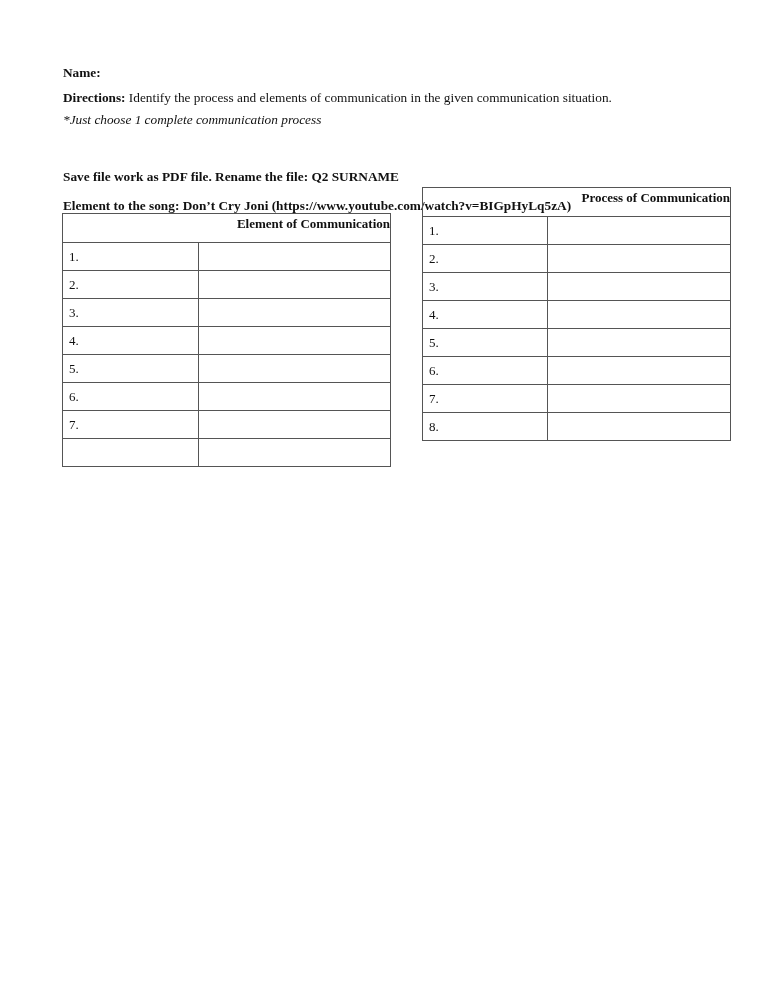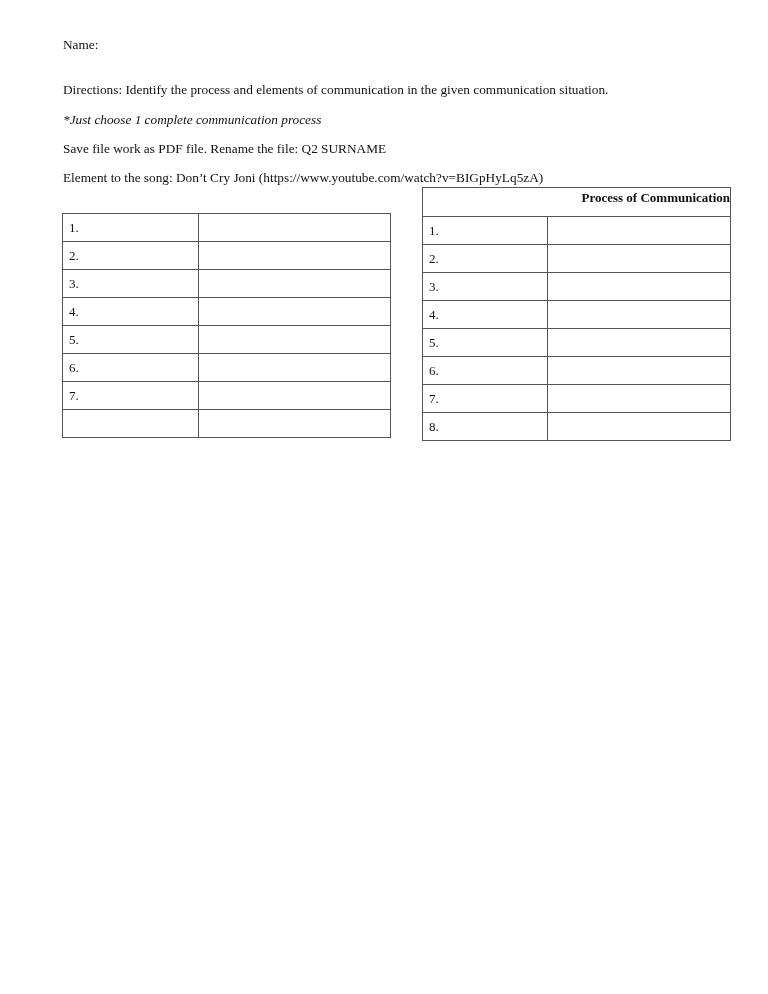--- a/index.html
+++ b/index.html
@@ -1,48 +1,51 @@
 <!DOCTYPE html>
 <html><head>
 <meta charset="utf-8">
 <style>
   html, body { margin:0; padding:0; background:#ffffff; }
   body { width:768px; height:994px; position:relative; font-family:"Liberation Serif", "DejaVu Serif", serif; color:#111; overflow:hidden; }
   .line { position:absolute; left:63px; font-size:13.3px; white-space:nowrap; }
-  .b { font-weight:normal; }
+  .b { font-weight:bold;margin-top:28px; }
   .i { font-style:italic; }
   table { position:absolute; border-collapse:collapse; font-size:13px; }
   td, th { border:1px solid #555; padding:0 0 0 6px; text-align:left; vertical-align:middle; }
   th { text-align:right; font-weight:bold; padding:0; vertical-align:top; padding-top:2px; }
   #elem-table { left:62px; top:213px; width:329px; }
   #proc-table { left:422px; top:187px; width:309px; }
   #elem-table th { height:26px; }
   #proc-table th { height:26px; }
   #elem-table td { height:27px; }
   #proc-table td { height:27px; }
   #elem-table td.c1 { width:129px; }
   #proc-table td.c1 { width:118px; }
 </style>
 </head>
 <body>
 
 <div class="line b" style="top:37px;">Name:</div>
 
-<div class="line" style="top:82px;">
+<div class="line" style="top:90px;">
   <span class="b">Directions:</span><span> Identify the process and elements of communication in the given communication situation.</span>
 </div>
 
 <div class="line i" style="top:112px;font-family:Liberation Serif, serif;">*Just choose 1 complete communication process</div>
 
 <div class="line b" style="top:141px;">Save file work as PDF file. Rename the file: Q2 SURNAME</div>
 
 <div class="line b" style="top:170px;">Element to the song: Don’t Cry Joni (https://www.youtube.com/watch?v=BIGpHyLq5zA)</div>
 
 <table id="elem-table">
   <tbody>
+      <tr>
+        <th colspan="2">Element of Communication</th>
+      </tr>
   <tr>
         <td class="c1">1.</td>
         <td></td>
       </tr>
   <tr>
         <td class="c1">2.</td>
         <td></td>
       </tr>
   <tr>
         <td class="c1">3.</td>

